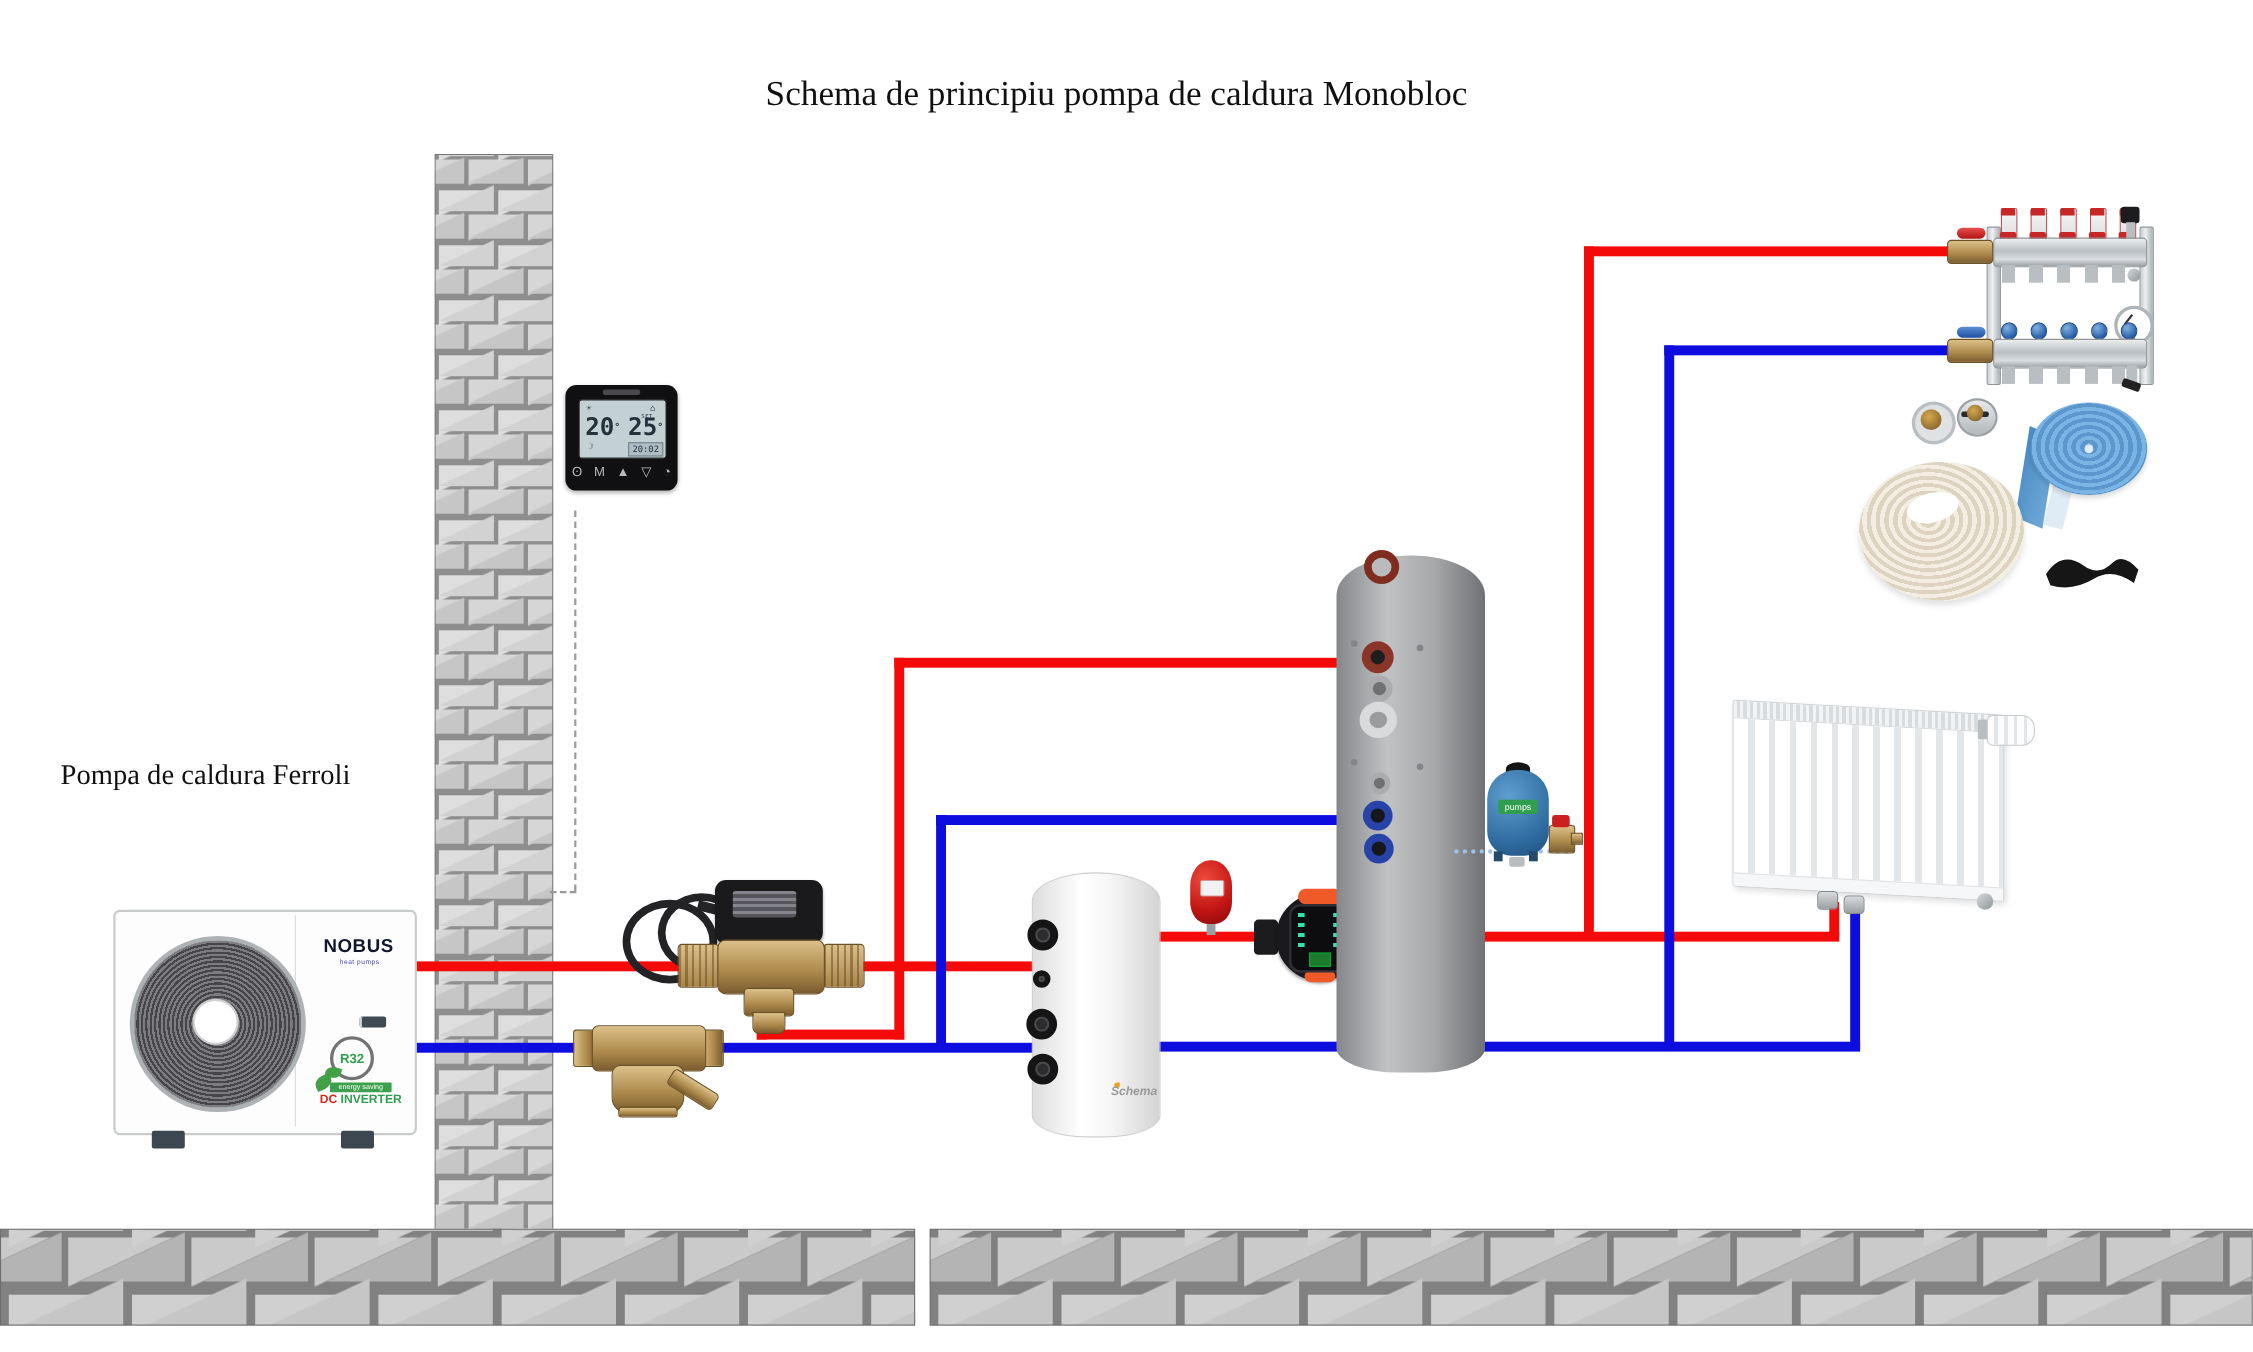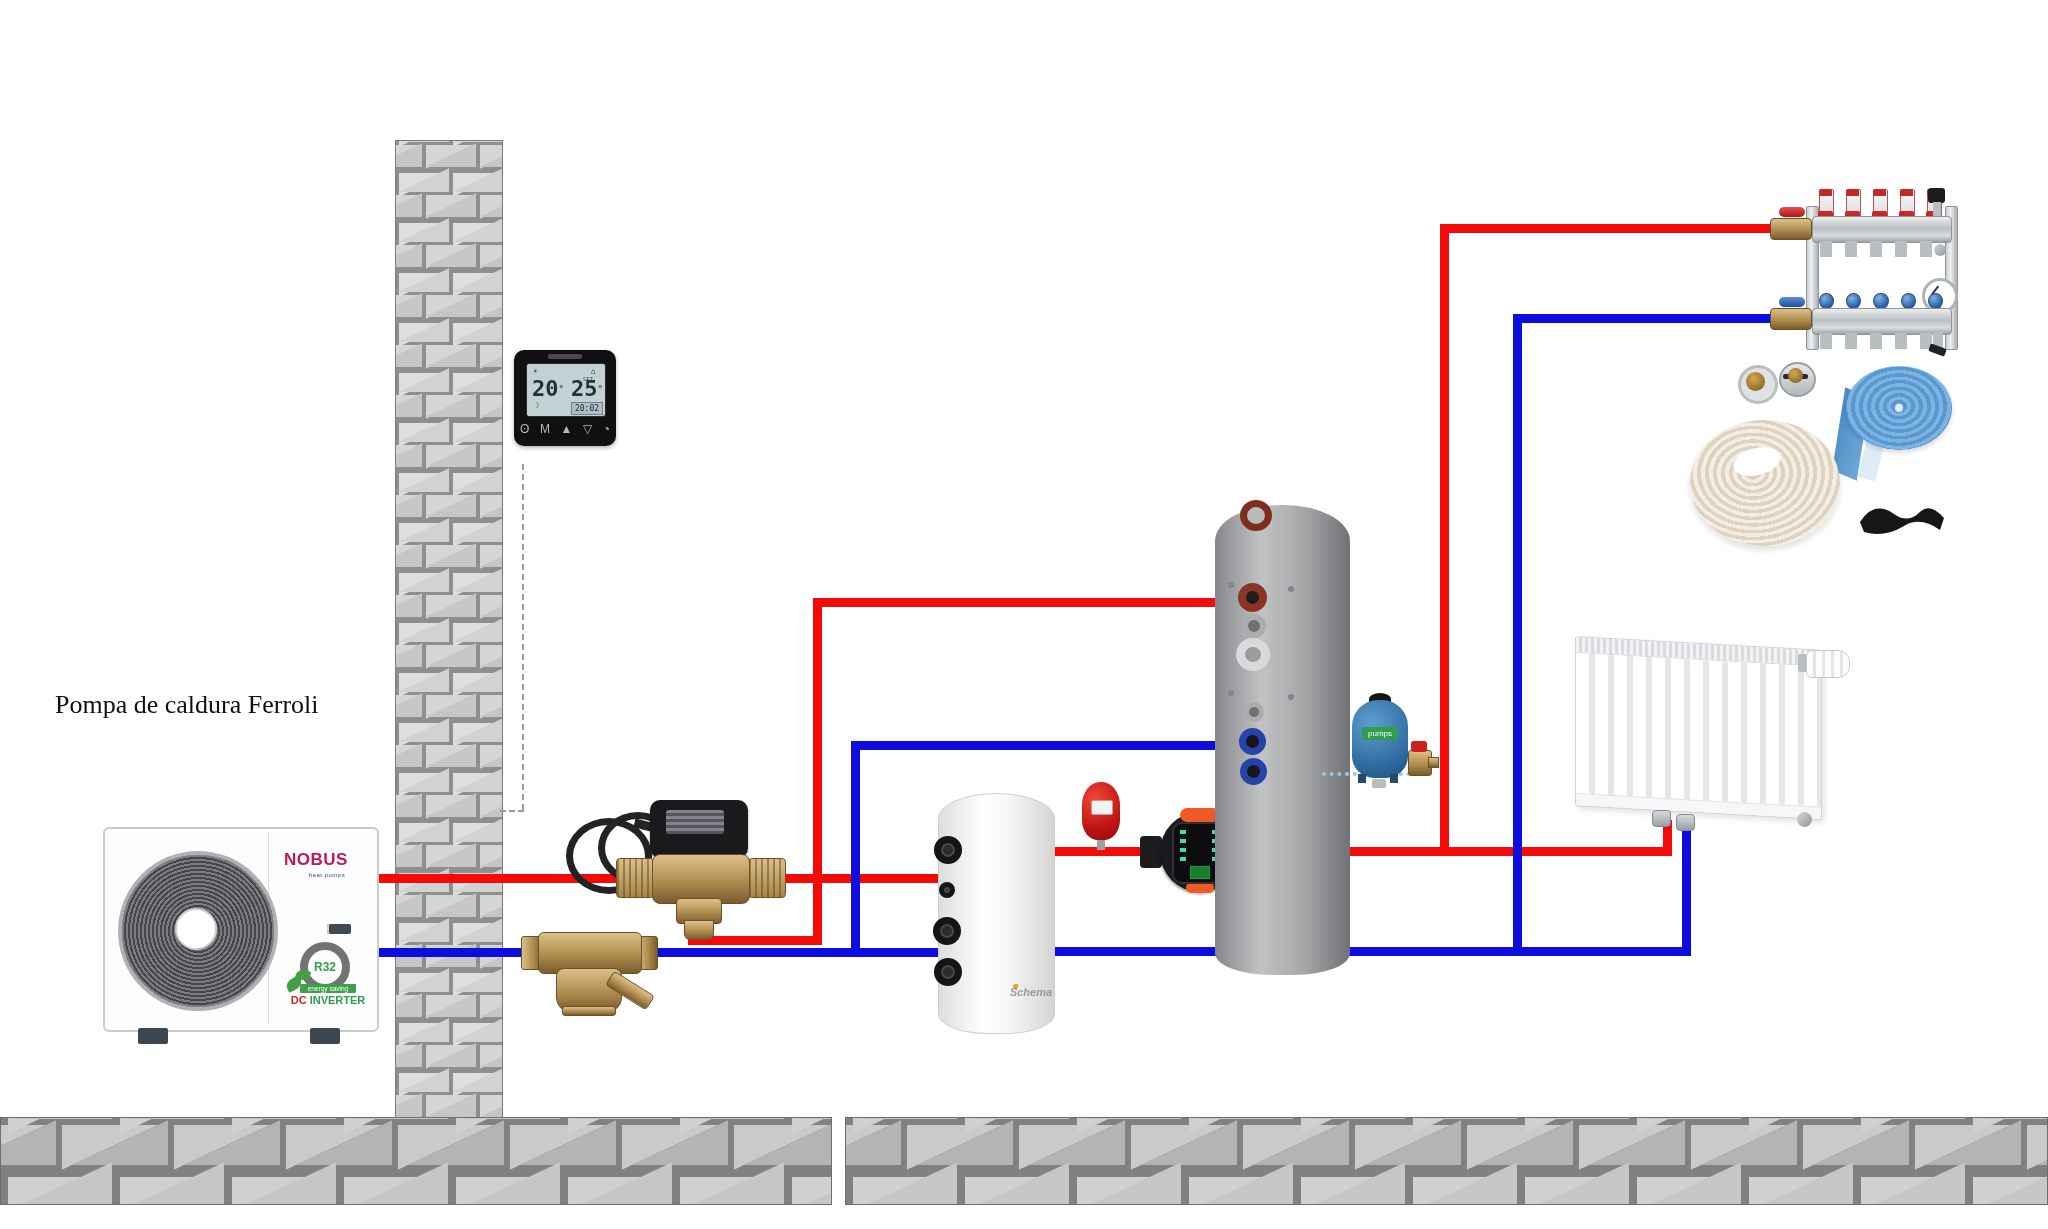--- a/index.html
+++ b/index.html
@@ -40,24 +40,24 @@
   .hot{background:var(--pipe-hot,#f20a0a);}
   .cold{background:var(--pipe-cold,#0d0de0);}
 
   
   .hp-body{left:103px;top:827px;width:272px;height:201px;background:#fdfdfd;border:2px solid #c9cccd;border-radius:6px;}
   .hp-div{left:268px;top:832px;width:1px;height:192px;background:#d8dadb;}
   .hp-fan{left:118px;top:851px;width:152px;height:152px;border-radius:50%;
     background:repeating-radial-gradient(circle at 50% 50%,#46464a 0 2px,#7d7d81 2px 4px);
     border:4px solid #aeb2b4;}
   .hp-hub{left:175px;top:908px;width:38px;height:38px;border-radius:50%;background:#fff;border:2px solid #cfcfcf;}
-  .hp-logo{left:284px;top:850px;width:84px;color:#be185d;font-weight:bold;font-size:17px;letter-spacing:.5px;}
+  .hp-logo{left:284px;top:850px;width:84px;text-align:center;color:#0f172a;font-weight:bold;font-size:17px;letter-spacing:.5px;}
   .hp-logo-sub{left:292px;top:872px;width:70px;text-align:center;color:#3a49a8;font-size:6px;letter-spacing:.5px;}
   .hp-slot{left:327px;top:924px;width:24px;height:10px;background:#3f4a52;border-radius:2px;box-shadow:inset 2px 0 0 #cfd4d6;}
-  .hp-r32{left:300px;top:942px;width:34px;height:34px;border-radius:50%;border:8px solid #737373;color:#2f9e4e;
+  .hp-r32{left:300px;top:942px;width:34px;height:34px;border-radius:50%;border:3px solid #737373;color:#2f9e4e;
     font-weight:bold;font-size:12px;line-height:34px;text-align:center;}
   .hp-energy{left:300px;top:984px;width:56px;text-align:center;background:#3da04c;color:#fff;font-size:6.5px;padding:1px 0;border-radius:1px;}
   .hp-inv{left:288px;top:994px;width:80px;text-align:center;font-size:11px;font-weight:bold;}
   .hp-inv .dc{color:#d42a1e;}.hp-inv .inv{color:#2f9e4e;}
   .leaf{position:absolute;background:#43a047;border-radius:60% 0 60% 0;}
   .hp-foot{top:1028px;width:30px;height:16px;background:#3c4750;border-radius:2px;}
 
   
   .tst-body{left:514px;top:350px;width:102px;height:96px;background:#101012;border-radius:10px;box-shadow:0 2px 4px rgba(0,0,0,.3);}
   .tst-brand{left:548px;top:354px;width:34px;height:5px;background:#4a4a4e;border-radius:2px;}
@@ -185,20 +185,21 @@
   .bfilm{left:1864px;top:424px;width:18px;height:56px;background:#d9e7f3;opacity:.85;transform:rotate(14deg);}
   .pex{left:1690px;top:420px;width:150px;height:126px;border-radius:50%;
     background:repeating-radial-gradient(ellipse at 42% 42%,#f3eee1 0 4px,#dcd4c0 4px 8px);box-shadow:0 4px 6px rgba(0,0,0,.12);}
   .pex-h{left:1733px;top:448px;width:48px;height:27px;border-radius:50%;background:#fff;transform:rotate(-14deg);}
 </style>
 </head>
 <body>
 
 <div class="canvas">
 
+  <div class="abs title">Schema de principiu pompa de caldura Monobloc</div>
   <div class="abs hp-label">Pompa de caldura Ferroli</div>
 
   <div class="abs wall"></div>
   <div class="abs ground g1"></div>
   <div class="abs ground g2"></div>
 
   <div class="abs wire-v"></div>
   <div class="abs wire-h"></div>
 
   <div class="pipe hot" style="left:370px;top:874px;width:570px;height:9px"></div>

